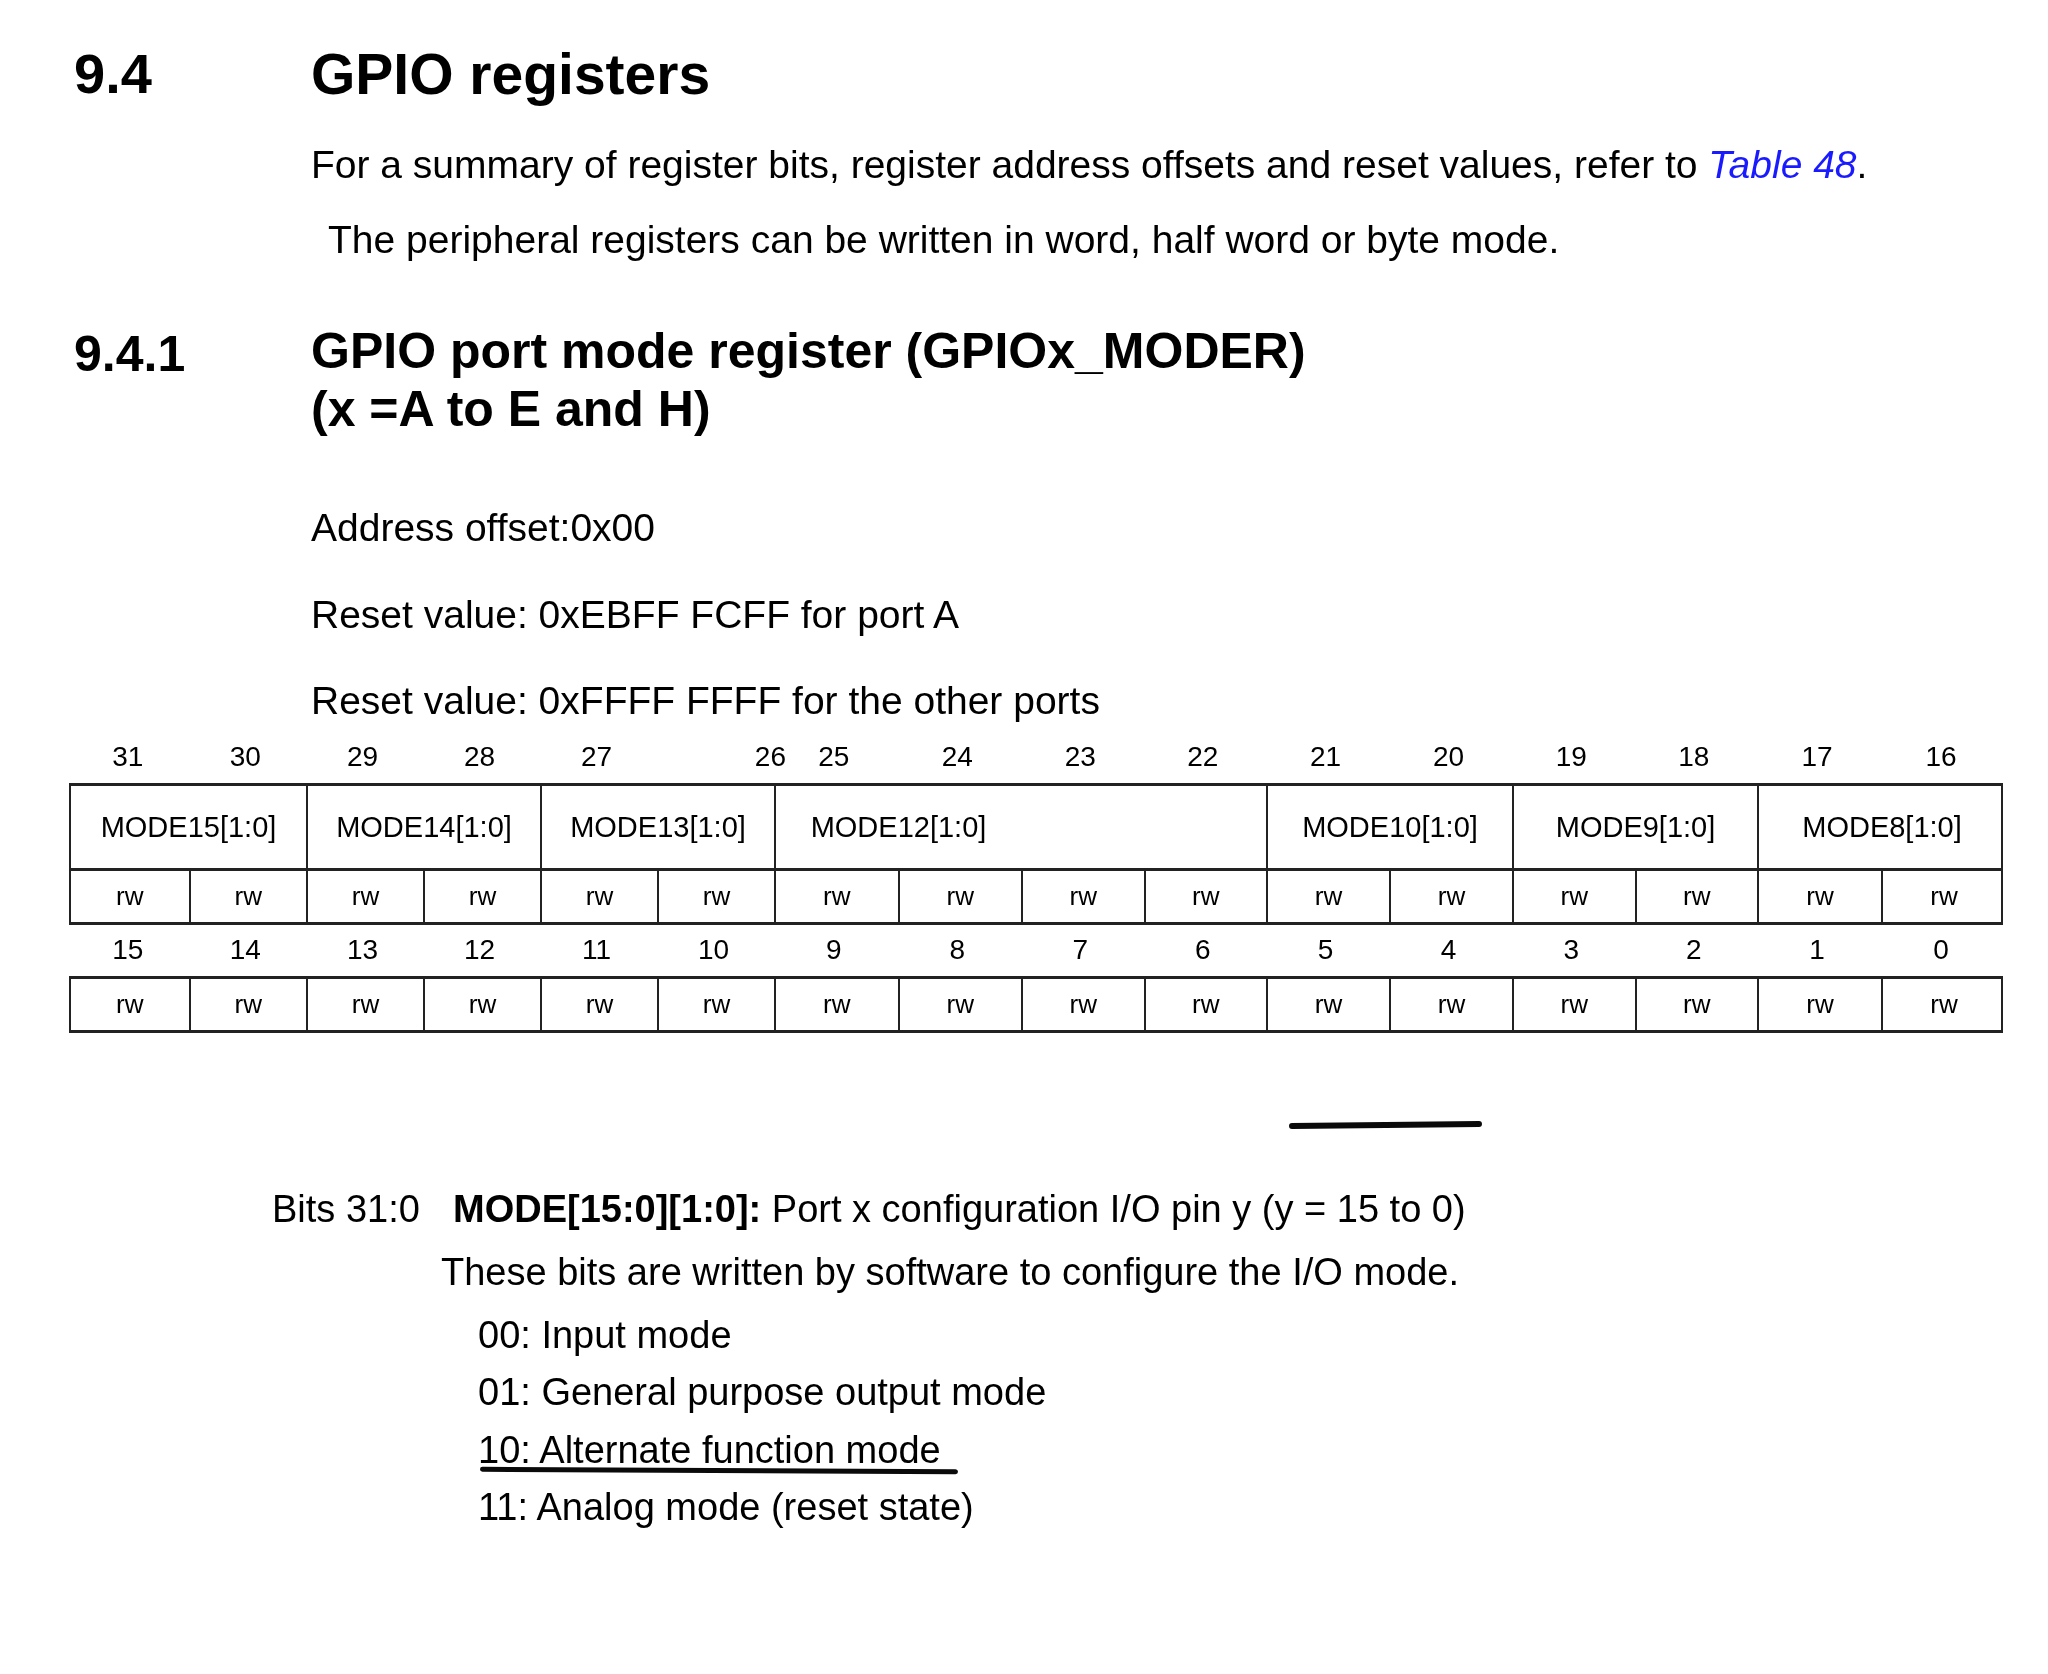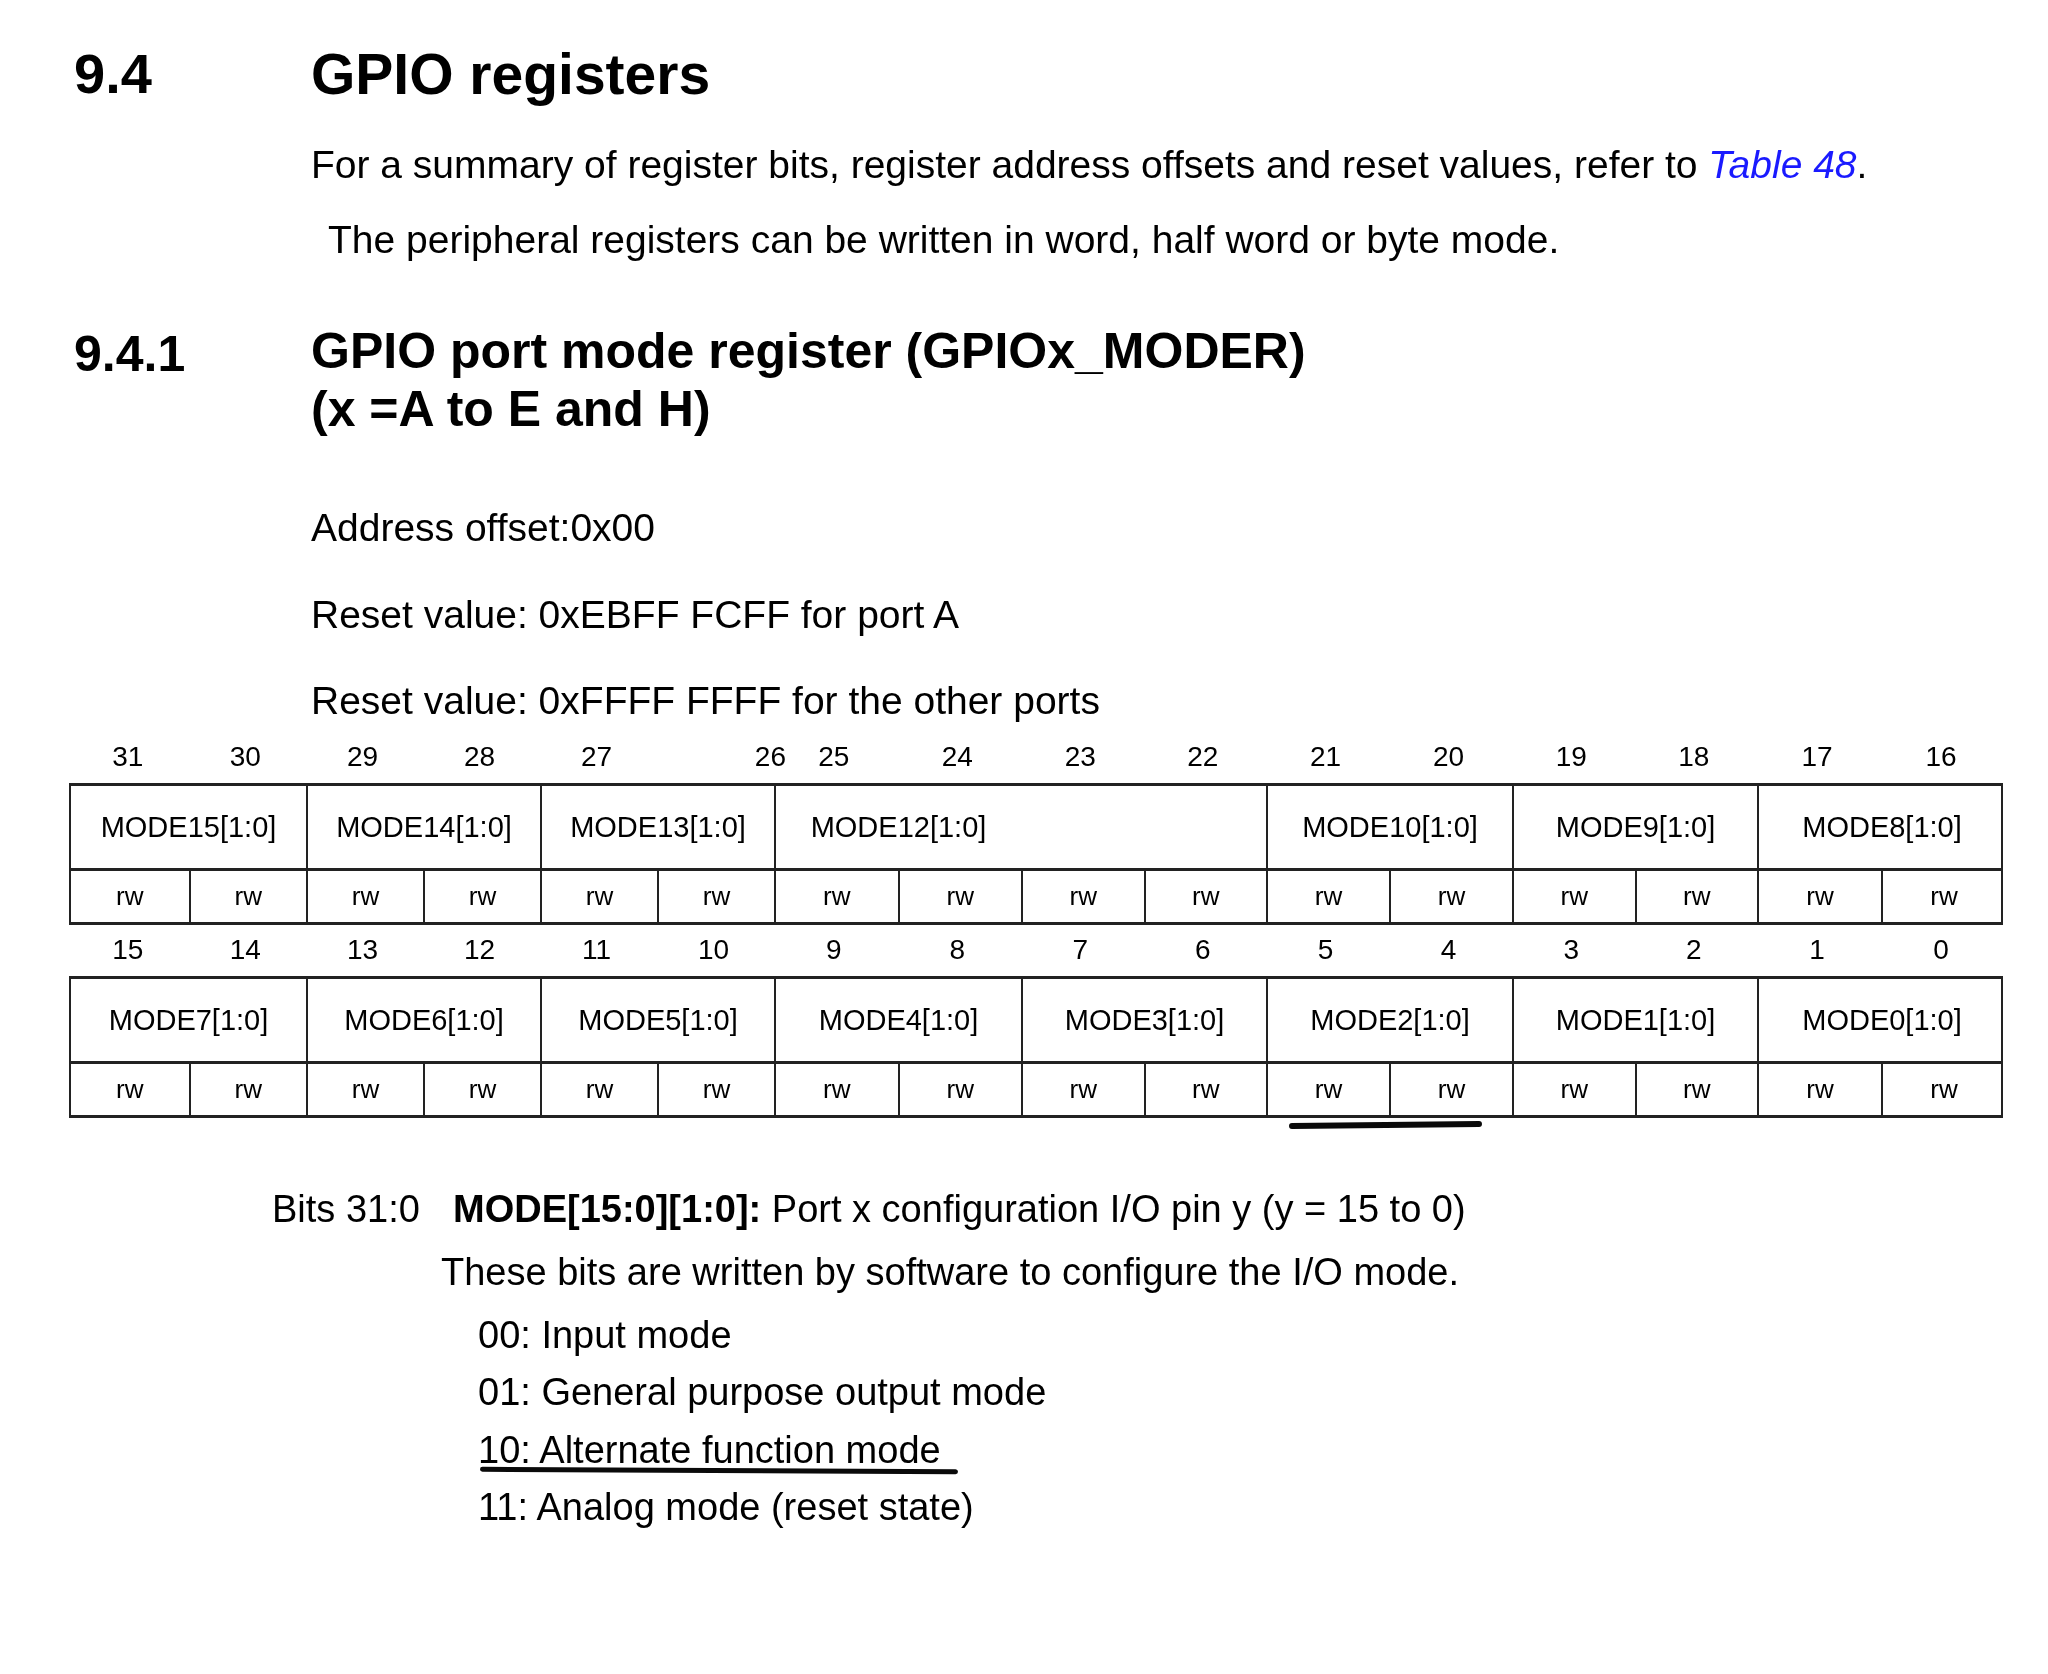--- a/index.html
+++ b/index.html
@@ -107,30 +107,20 @@
     <div class="bitnum" style="left: 950px; width: 122.5px;">7</div>
     <div class="bitnum" style="left: 1072.5px; width: 122.5px;">6</div>
     <div class="bitnum" style="left: 1195px; width: 123px;">5</div>
     <div class="bitnum" style="left: 1318px; width: 123px;">4</div>
     <div class="bitnum" style="left: 1441px; width: 122.5px;">3</div>
     <div class="bitnum" style="left: 1563.5px; width: 122.5px;">2</div>
     <div class="bitnum" style="left: 1686px; width: 124px;">1</div>
     <div class="bitnum" style="left: 1810px; width: 124px;">0</div>
   </div>
 <div class="regtable" style="top:976px;" id="table-lower">
-  <div class="fieldrow">
-      <div class="fcell first" style="left: 0px; width: 235px;">MODE7[1:0]</div>
-      <div class="fcell" style="left: 235px; width: 234px;">MODE6[1:0]</div>
-      <div class="fcell" style="left: 469px; width: 234px;">MODE5[1:0]</div>
-      <div class="fcell" style="left: 703px; width: 247px;">MODE4[1:0]</div>
-      <div class="fcell" style="left: 950px; width: 245px;">MODE3[1:0]</div>
-      <div class="fcell" style="left: 1195px; width: 246px;">MODE2[1:0]</div>
-      <div class="fcell" style="left: 1441px; width: 245px;">MODE1[1:0]</div>
-      <div class="fcell" style="left: 1686px; width: 248px;">MODE0[1:0]</div>
-    </div>
   <div class="accrow">
       <div class="acell first" style="left: 0px; width: 117.5px;">rw</div>
       <div class="acell" style="left: 117.5px; width: 117.5px;">rw</div>
       <div class="acell" style="left: 235px; width: 117px;">rw</div>
       <div class="acell" style="left: 352px; width: 117px;">rw</div>
       <div class="acell" style="left: 469px; width: 117px;">rw</div>
       <div class="acell" style="left: 586px; width: 117px;">rw</div>
       <div class="acell" style="left: 703px; width: 123.5px;">rw</div>
       <div class="acell" style="left: 826.5px; width: 123.5px;">rw</div>
       <div class="acell" style="left: 950px; width: 122.5px;">rw</div>

